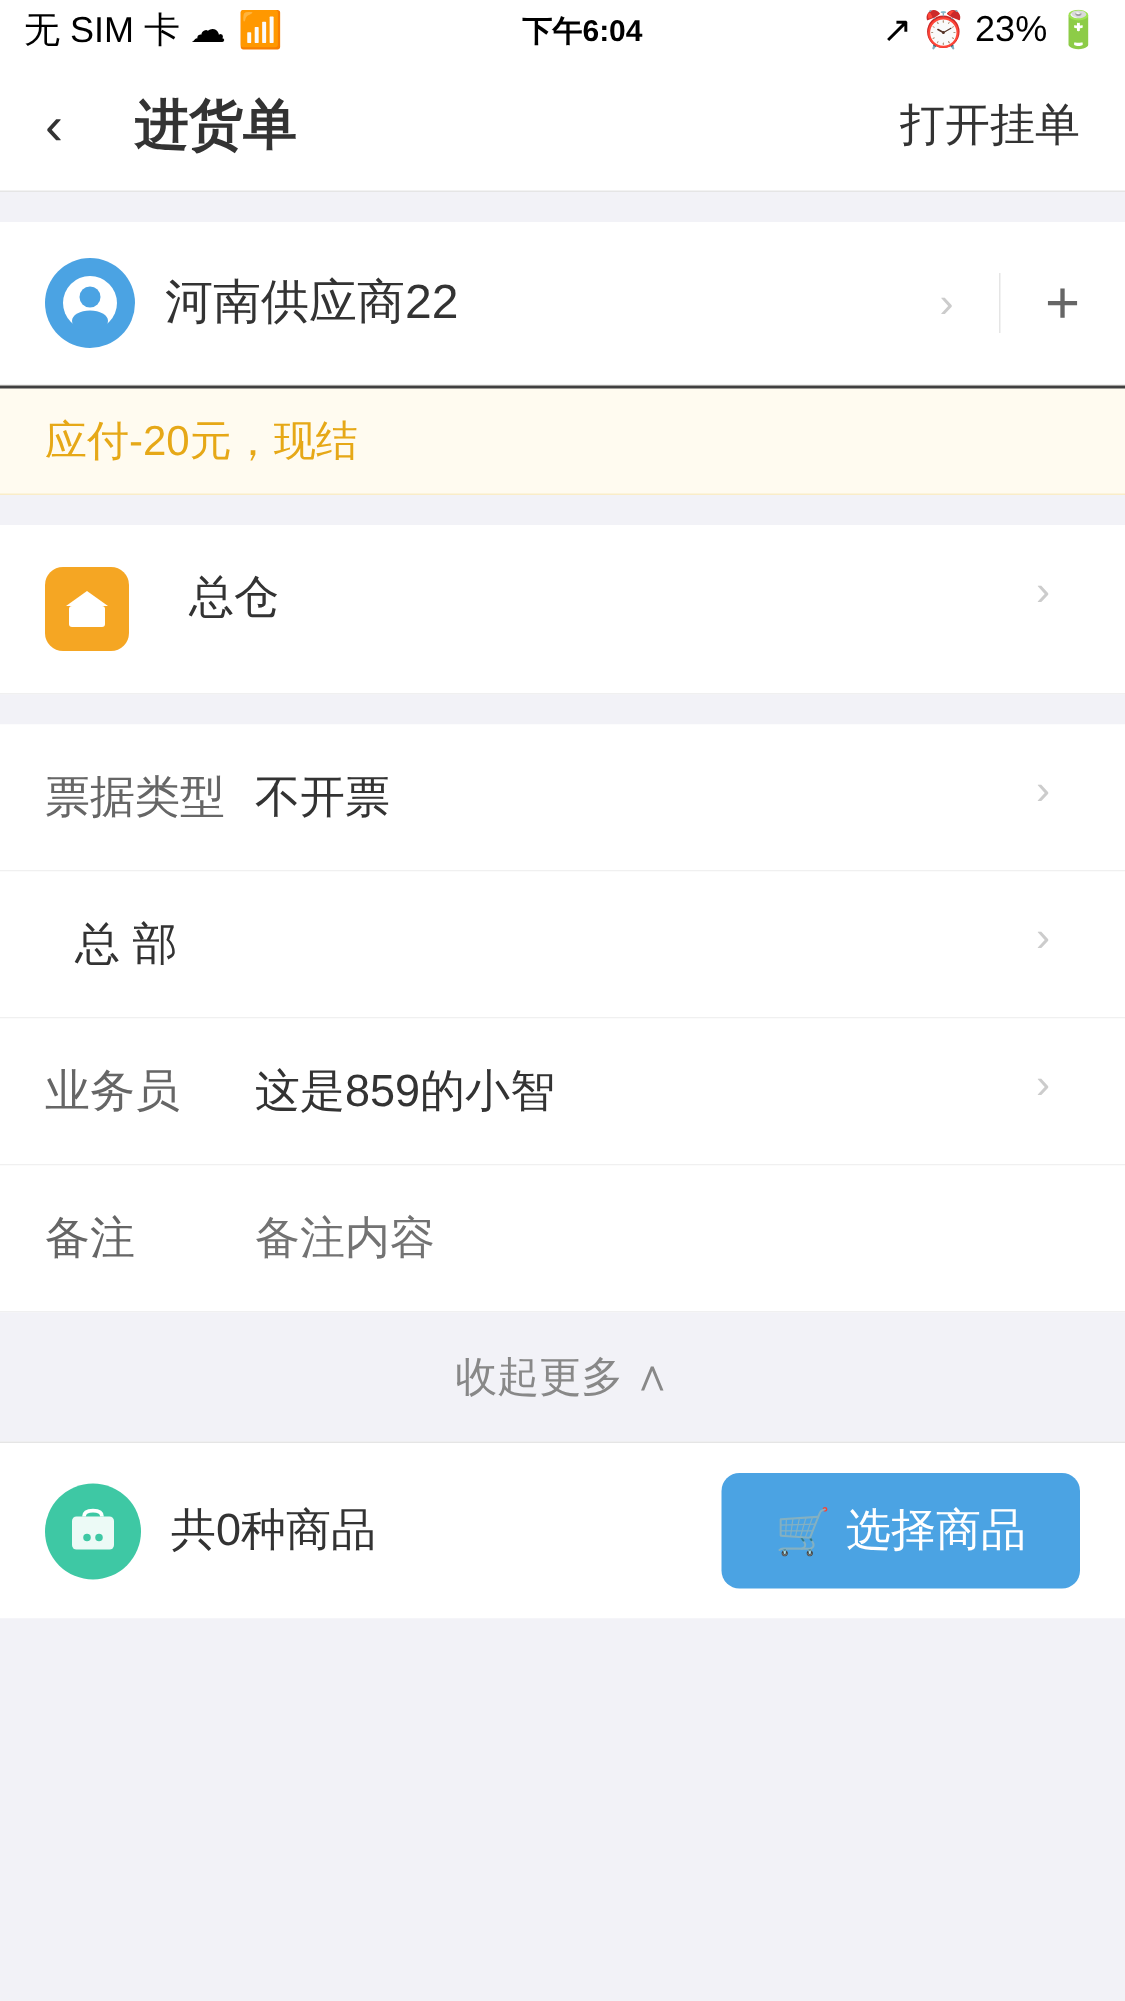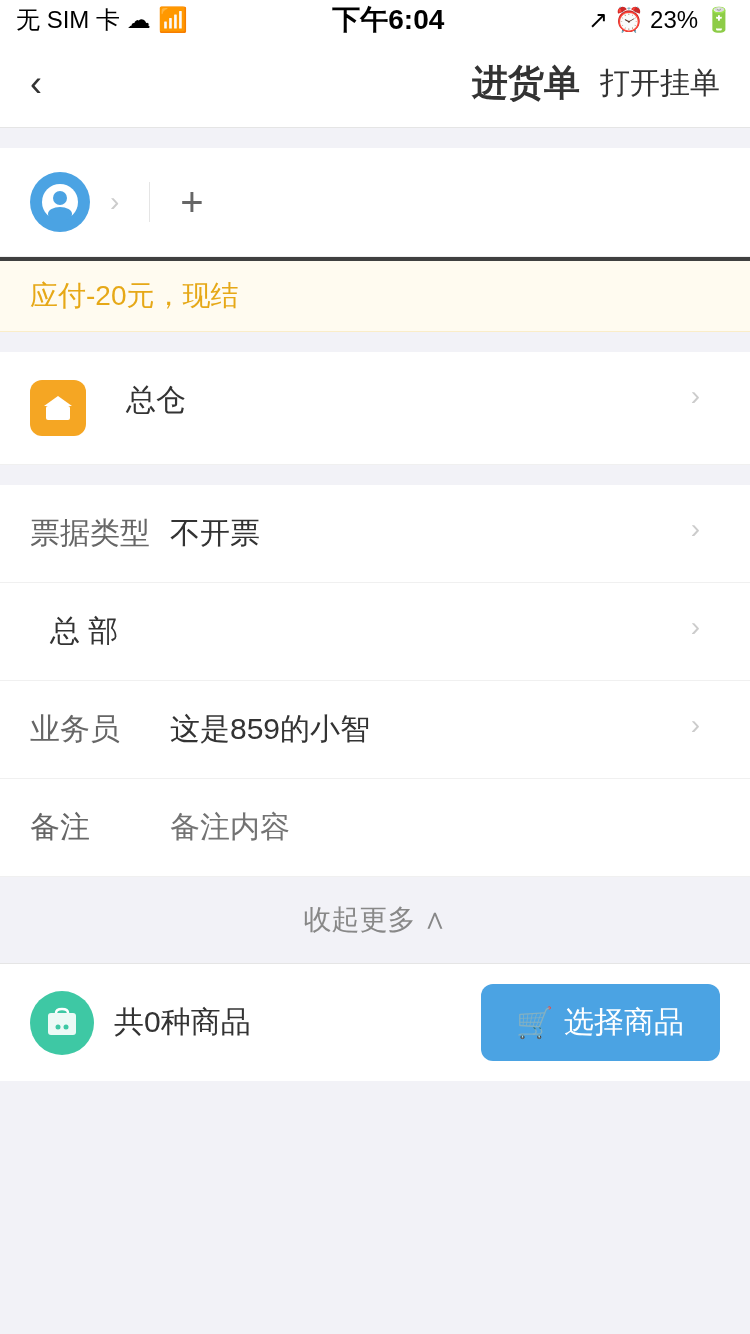--- a/index.html
+++ b/index.html
@@ -19,21 +19,21 @@
       height: 40px;
       background: #fff;
       display: flex;
       align-items: center;
       justify-content: space-between;
       padding: 0 16px;
       font-size: 24px;
       color: #000;
     }
     .status-left { display: flex; align-items: center; gap: 8px; text-align: center; }
-    .status-center { font-weight: 600; font-size: 28px; }
+    .status-center { font-weight: 600; font-size: 20px; }
     .status-right { display: flex; align-items: center; gap: 6px; font-size: 24px; }
 
     
     .nav-bar {
       width: 750px;
       height: 88px;
       background: #fff;
       display: flex;
       align-items: center;
       justify-content: space-between;
@@ -44,21 +44,21 @@
       font-size: 36px;
       color: #333;
       cursor: pointer;
       width: 60px;
     }
     .nav-title {
       font-size: 36px;
       font-weight: 600;
       color: #333;
       flex: 1;
-      text-align: right;
+      text-align: left;
     }
     .nav-action {
       font-size: 30px;
       color: #333;
       width: 140px;
       text-align: right;
     }
 
     
     .section-gap {
@@ -123,21 +123,21 @@
       background: #e5e5e5;
       margin: 0 20px 0 10px;
     }
 
     
     .notice-banner {
       background: #fffbf0;
       padding: 16px 30px;
       font-size: 28px;
       color: #e6a817;
-      border-top: 4px solid #404040;
+      border-top: 2px solid #404040;
       border-bottom: 1px solid #faedc8;
     }
 
     
     .form-row {
       display: flex;
       align-items: flex-start;
       padding: 28px 30px;
       background: #fff;
       border-bottom: 1px solid #f0f0f0;
@@ -256,20 +256,21 @@
 <div class="card">
   <div class="supplier-row">
     <div class="supplier-avatar">
       <div class="avatar-icon">
         <svg width="36" height="36" viewBox="0 0 36 36" fill="none">
           <circle cx="18" cy="14" r="7" fill="#4ba3e3"></circle>
           <ellipse cx="18" cy="30" rx="12" ry="7" fill="#4ba3e3"></ellipse>
         </svg>
       </div>
     </div>
+    <div class="supplier-name">河南供应商22</div>
     <span class="chevron-right">›</span>
     <div class="vertical-divider"></div>
     <span class="add-btn">+</span>
   </div>
   <div class="notice-banner">应付-20元，现结</div>
 </div>
 
 <div class="section-gap"></div>
 
 <div class="card">

